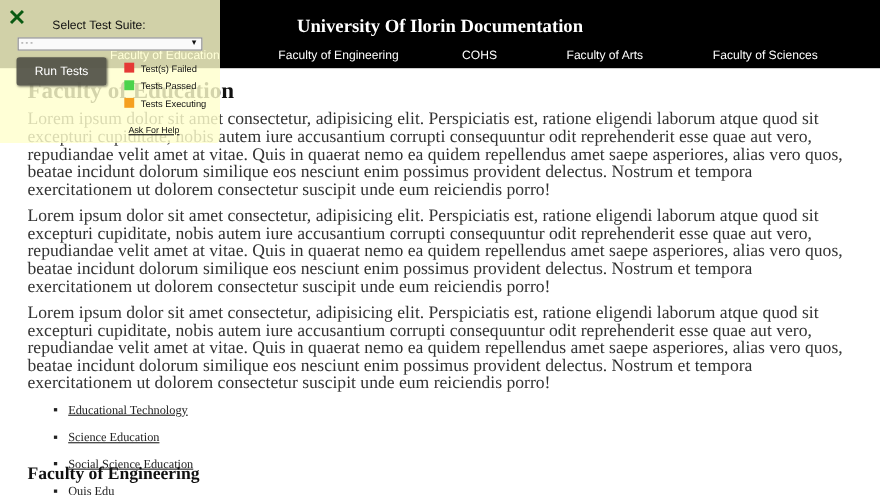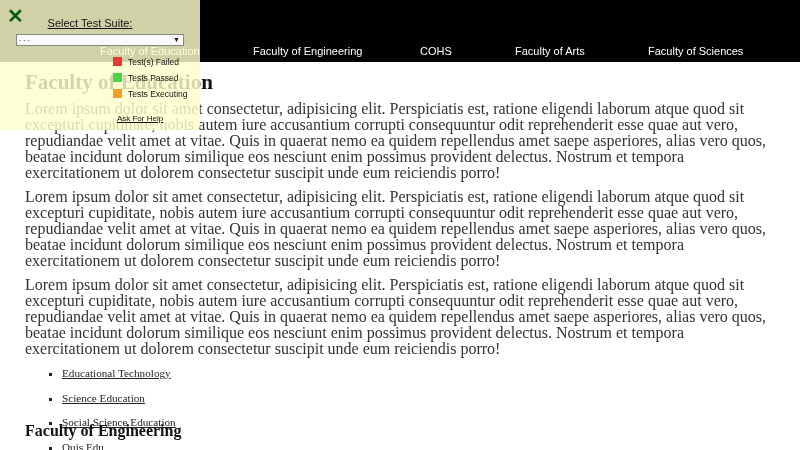--- a/index.html
+++ b/index.html
@@ -15,34 +15,35 @@
   .section-title { font-size: 21px; font-weight: bold; color: #111; margin-bottom: 6px; }
   p.para { font-size: 16px; line-height: 16px; color: #333; margin-bottom: 8px; }
   ul.list { margin-left: 37px; list-style: square; margin-top: 8px; text-decoration: underline; }
   ul.list li { font-size: 11.2px; line-height: 16px; margin-bottom: 8.5px; color: #222; }
   code.note { display: block; font-family: "DejaVu Sans Mono", monospace; font-size: 8.5px; color: #222; margin-top: 2px; text-decoration: underline; }
   .section2 { position: absolute; left: 25px; top: 422px; font-size: 16px; font-weight: bold; color: #111; }
 
   
   .fcc { position: absolute; left: 0; top: 0; width: 200px; height: 130px; background: rgba(255,255,205,0.82); border-bottom-right-radius: 4px; font-family: "Liberation Sans", sans-serif; }
   .fcc-close { position: absolute; left: 7px; top: 4px; color: #0a5a12; font-size: 20px; font-weight: bold; cursor: pointer; }
-  .fcc-label { position: absolute; left: 0; width: 180px; top: 17px; text-align: center; font-size: 11px; color: #111; text-decoration: underline; }
+  .fcc-label { position: absolute; left: 0; width: 180px; top: 17px; text-align: center; font-size: 11px; color: #111; }
   .fcc-select { position: absolute; left: 16px; top: 34px; width: 168px; height: 12px; border: 1px solid #888; background: #fafafa; font-size: 7px; color: #444; padding-left: 2px; line-height: 10px; }
   .fcc-select .chev { position: absolute; right: 3px; top: 0; font-size: 7px; color: #111; }
   .btn { position: absolute; left: 15px; width: 82px; height: 26px; border-radius: 3px; color: #fff; font-size: 11px; text-align: center; line-height: 26px; box-shadow: 1px 1px 2px rgba(0,0,0,0.4); cursor: pointer; }
   .btn-run { top: 52px; background: rgba(80,80,70,0.92); }
   .btn-tests { top: 83px; background: rgba(150,150,140,0.92); }
   .legend { position: absolute; left: 113px; font-size: 8.5px; color: #111; }
   .legend .sw { display: inline-block; width: 9px; height: 9px; vertical-align: -1px; margin-right: 6px; }
   .help { position: absolute; left: 0; width: 200px; top: 114px; text-align: center; font-size: 8px; color: #111; text-decoration: underline; cursor: pointer; margin-left: 40px; }
 </style>
 </head>
 <body>
 
 <div class="topbar">
+  <div class="site-title">University Of Ilorin Documentation</div>
   <div class="nav">
     <a style="left:100px">Faculty of Education</a>
     <a style="left:253px">Faculty of Engineering</a>
     <a style="left:420px">COHS</a>
     <a style="left:515px">Faculty of Arts</a>
     <a style="left:648px">Faculty of Sciences</a>
   </div>
 </div>
 
 <div class="main">
@@ -60,17 +61,18 @@
 </div>
 <h2 class="section2">Faculty of Engineering</h2>
 
 <div class="fcc">
   <div class="fcc-close">✕</div>
   <div class="fcc-label">Select Test Suite:</div>
   <div class="fcc-select">
     <span>- - -</span>
     <span class="chev">▼</span>
   </div>
+  <div class="btn btn-run">Run Tests</div>
   <div class="legend" style="top:57px"><span class="sw" style="background:#e53935"></span><span>Test(s) Failed</span></div>
   <div class="legend" style="top:73px"><span class="sw" style="background:#4cd34c"></span><span>Tests Passed</span></div>
   <div class="legend" style="top:89px"><span class="sw" style="background:#f5a020"></span><span>Tests Executing</span></div>
   <div class="help">Ask For Help</div>
 </div>
 
 </body></html>

